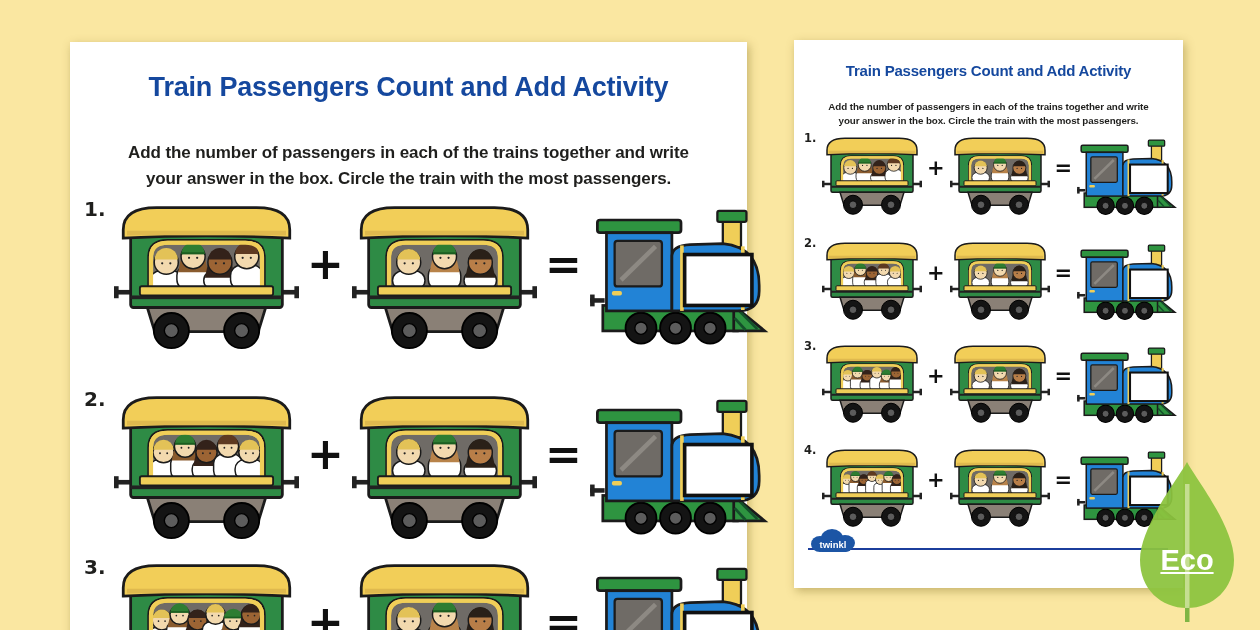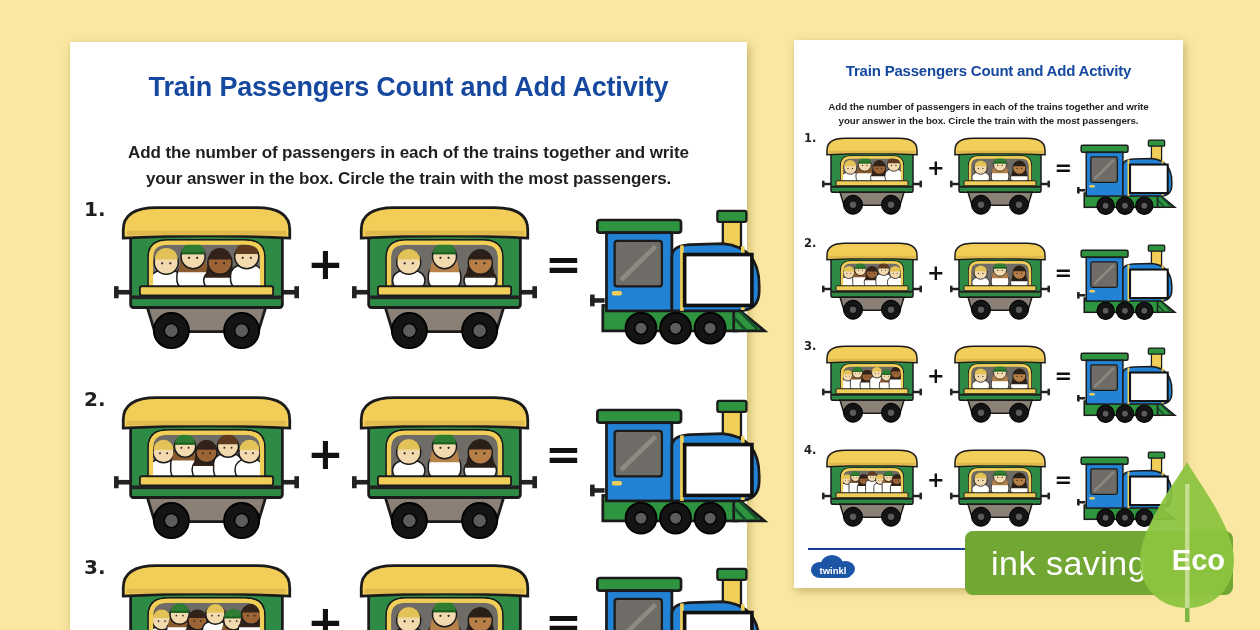--- a/index.html
+++ b/index.html
@@ -20,25 +20,25 @@
   .r1{top:158px}.r2{top:348px}.r3{top:516px}
   .s1{top:94px}.s2{top:199px}.s3{top:302px}.s4{top:406px}
   .num{color:#1f1f1d;font-weight:700;font-family:"DejaVu Sans",sans-serif;}
   .num-lg{width:24px;font-size:20px;margin-top:-3px;}
   .num-sm{width:14px;font-size:11.5px;margin-top:-3px;}
   .train{display:inline-block;line-height:0;}
   .op{font-family:"DejaVu Sans",sans-serif;font-weight:900;color:#111;}
   .op-lg{font-size:44px;margin:38px 2px 0;}
   .op-sm{font-size:21px;margin:22px 1px 0;}
   .footer-line{position:absolute;top:508px;left:14px;width:360px;height:2px;background:#1B3E9C;}
-  .twinkl-logo{position:absolute;top:513px;left:16px;line-height:0;}
+  .twinkl-logo{position:absolute;top:487px;left:16px;line-height:0;}
   .badge{position:absolute;left:965px;top:531px;width:268px;height:64px;background:#73A733;border-radius:8px;z-index:3;display:flex;align-items:center;}
   .badge-label{color:#ffffff;font-size:34px;padding-left:26px;letter-spacing:0.5px;}
   .leaf{position:absolute;left:1130px;top:458px;width:114px;height:170px;z-index:4;line-height:0;}
-  .eco-label{position:absolute;left:1149px;top:544px;width:76px;text-align:right;color:#ffffff;font-size:29px;font-weight:700;z-index:5;}
+  .eco-label{position:absolute;left:1149px;top:544px;width:76px;text-align:center;color:#ffffff;font-size:29px;font-weight:700;z-index:5;text-decoration:underline;}
 </style>
 </head>
 <body>
 
 <div class="screen" style="background: rgb(250, 231, 161);">
 
   <section class="page page-large">
     <h1 class="title title-lg" style="color: rgb(21, 72, 158);">Train Passengers Count and Add Activity</h1>
     <p class="instr instr-lg">Add the number of passengers in each of the trains together and write
 your answer in the box. Circle the train with the most passengers.</p>
@@ -978,23 +978,20 @@
           <ellipse cx="10" cy="17" rx="9" ry="8"></ellipse>
           <ellipse cx="22" cy="11" rx="11" ry="9"></ellipse>
           <ellipse cx="35" cy="16" rx="10" ry="8"></ellipse>
           <rect x="6" y="13" width="36" height="12" rx="6"></rect>
         </g>
         <text x="23" y="21" text-anchor="middle" font-size="9.5" font-weight="bold" fill="#ffffff" font-family="&quot;Liberation Sans&quot;,sans-serif">twinkl</text>
       </svg>
     </span>
   </section>
 
-  <div class="badge" style="background: rgb(115, 167, 51);">
-    <span class="badge-label">ink saving</span>
-  </div>
   <div class="leaf">
     <svg width="114" height="170" viewBox="0 0 114 170">
       <path d="M 57,4 C 50,18 10,68 10,102 C 10,131 31,150 57,150 C 83,150 104,131 104,102 C 104,68 64,18 57,4 Z" fill="#8CC43F" fill-opacity="0.94"></path>
       <rect x="55" y="148" width="4.5" height="16" fill="#7FB544"></rect>
       <rect x="55" y="26" width="4.5" height="124" fill="#CBE09A" fill-opacity="0.9"></rect>
     </svg>
   </div>
   <div class="eco-label">Eco</div>
 
 </div>

